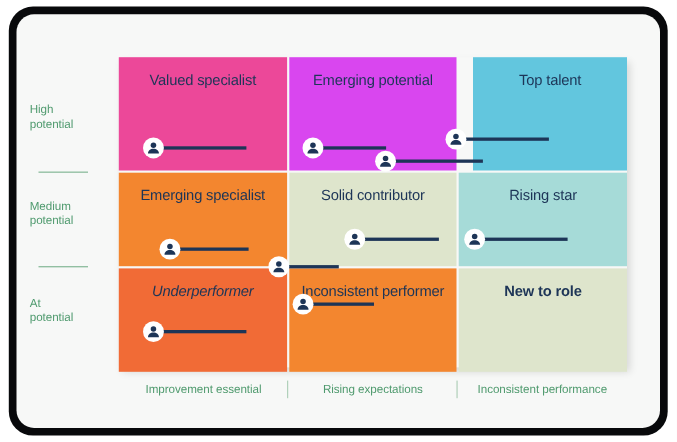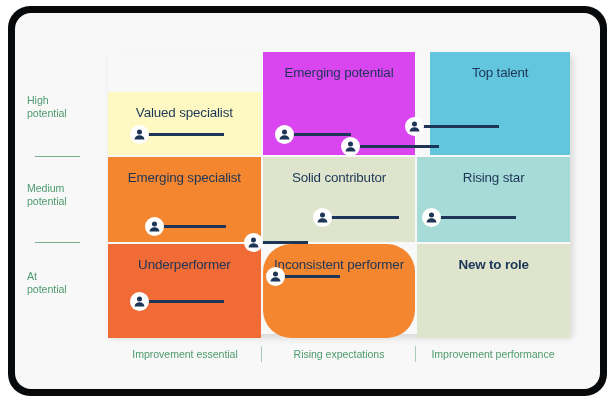--- a/index.html
+++ b/index.html
@@ -182,44 +182,44 @@
       </div>
       <div class="y-tick" style="top:190px"></div>
 
       <div class="y-label" style="top:218px">
         <span>At</span><br>
         <span>potential</span>
       </div>
     </div>
 
     <div id="matrix-grid">
-      <div class="cell" style="background: #fef9c3; margin-top: 40px;">
+      <div class="cell" style="background: #ec4899;">
         <div class="cell-title">Valued specialist</div>
       </div>
       <div class="cell" style="background: #d946ef;">
         <div class="cell-title">Emerging potential</div>
       </div>
       <div class="cell" style="background: rgb(98, 198, 222); margin-left: 13px;">
         <div class="cell-title">Top talent</div>
       </div>
 
       <div class="cell" style="background: rgb(243, 134, 47);">
         <div class="cell-title">Emerging specialist</div>
       </div>
       <div class="cell" style="background: rgb(222, 229, 204);">
         <div class="cell-title">Solid contributor</div>
       </div>
       <div class="cell" style="background: rgb(166, 219, 216);">
         <div class="cell-title">Rising star</div>
       </div>
 
-      <div class="cell" style="background: rgb(241, 107, 54);">
+      <div class="cell" style="background: rgb(241, 107, 54); font-style: italic;">
         <div class="cell-title">Underperformer</div>
       </div>
-      <div class="cell" style="background: rgb(243, 134, 47); border-radius: 28px;">
+      <div class="cell" style="background: rgb(243, 134, 47);">
         <div class="cell-title">Inconsistent performer</div>
       </div>
       <div class="cell" style="background: rgb(222, 229, 204); font-weight: bold;">
         <div class="cell-title">New to role</div>
       </div>
     </div>
 
     <div id="marker-layer">
         <div class="marker" style="left: 22px; top: 72px;">
           <div class="marker-avatar">
@@ -309,17 +309,17 @@
               <path d="M1.9 14.2c0-3.2 2.7-5.2 6.1-5.2s6.1 2 6.1 5.2z" fill="#1d3557"></path>
             </svg>
           </div>
           <div class="marker-bar" style="width: 58px; background: rgb(29, 53, 87);"></div>
         </div>
       </div>
 
     <div id="x-axis">
       <div class="x-label">Improvement essential</div>
       <div class="x-label">Rising expectations</div>
-      <div class="x-label">Improvement performance</div>
+      <div class="x-label">Inconsistent performance</div>
     </div>
 
   </div>
 </div>
 
 </body></html>

